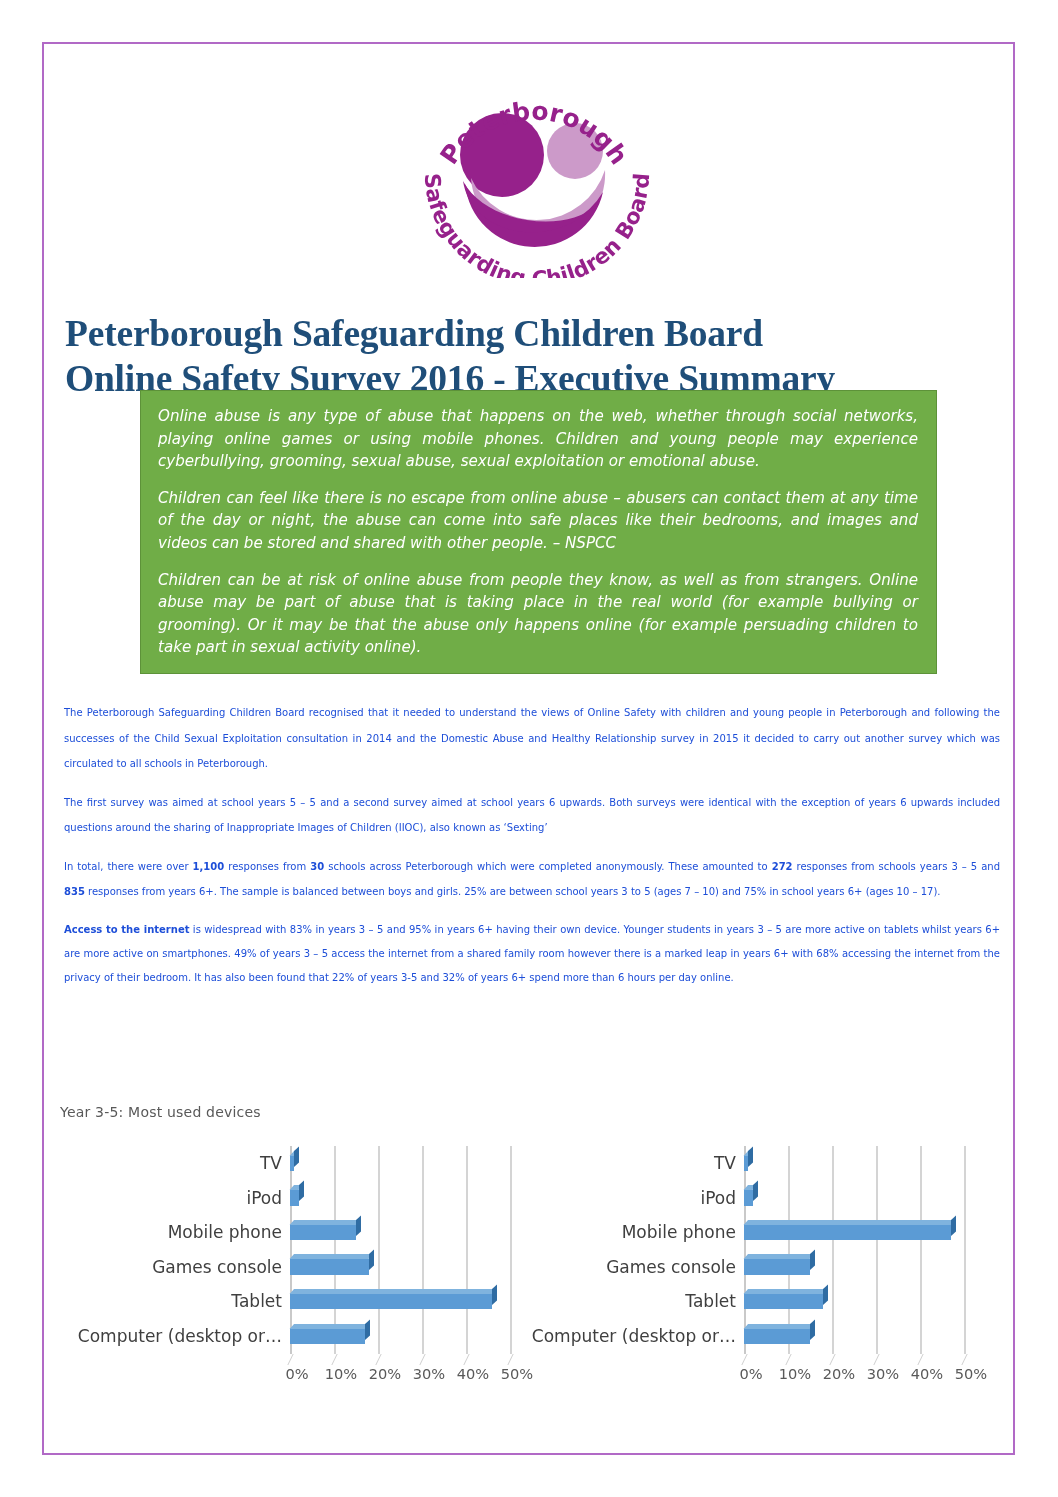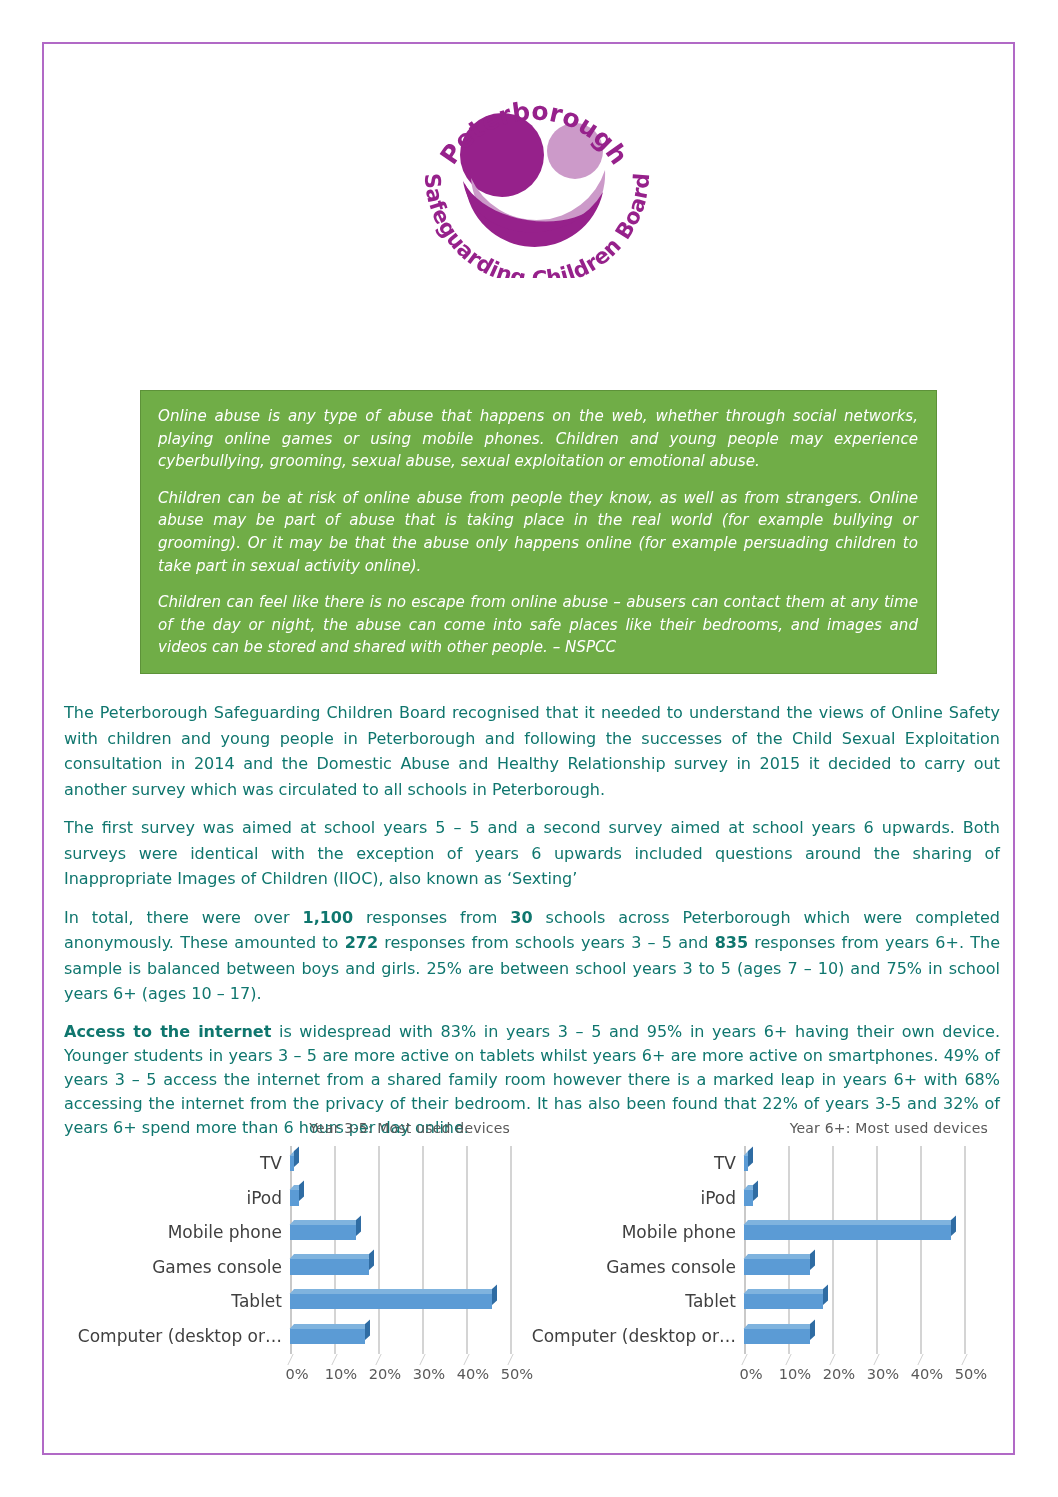--- a/index.html
+++ b/index.html
@@ -79,23 +79,23 @@
   .quote-box p { margin: 0 0 14px 0; }
   .quote-box p:last-child { margin-bottom: 0; }
 
   
   .body-text {
     position: absolute;
     left: 0px;
     top: 650px;
     width: 936px;
     font-family: "DejaVu Sans", sans-serif;
-    font-size: 16px;
+    font-size: 10px;
     line-height: 25.5px;
-    color: #0f766e;
+    color: #1d4ed8;
     text-align: justify;
   }
   .body-text p { margin: 0 0 13px 0; }
   .body-text p.spaced { line-height: 24px; }
   .body-text b { font-weight: bold; }
 
   
   .charts-row {
     position: absolute;
     left: 0px;
@@ -110,26 +110,25 @@
     height: 330px;
   }
   .chart-block.left  { left: 16px; }
   .chart-block.right { left: 470px; }
 
   .chart-title {
     position: absolute;
     top: 14px;
     left: 0;
     width: 100%;
-    text-align: right;
+    text-align: left;
     font-family: "DejaVu Sans", sans-serif;
     font-size: 14px;
     color: #595959;
     letter-spacing: 0.2px;
-    margin-top: 16px;
   }
   .chart-title.shift-left  { transform: translateX(-20px); }
   .chart-title.shift-right { transform: translateX(4px); }
 
   .plot {
     position: absolute;
     left: 0px;
     top: 56px;
     width: 450px;
     height: 250px;
@@ -248,25 +247,29 @@
       <path d="M 54,115 C 62,168 140,186 186,140 C 160,166 78,160 54,115 Z" fill="#96218b"></path>
       <text font-family="'DejaVu Sans', sans-serif" font-size="25" font-weight="bold" fill="#96218b">
         <textPath href="#arcTop" startOffset="50%" text-anchor="middle">Peterborough</textPath>
       </text>
       <text font-family="'DejaVu Sans', sans-serif" font-size="21.5" font-weight="bold" fill="#96218b">
         <textPath href="#arcBottom" startOffset="50%" text-anchor="middle">Safeguarding Children Board</textPath>
       </text>
     </svg>
   </div>
 
+  <h1 class="doc-title">
+    <span>Peterborough Safeguarding Children Board</span>
+    <span class="line2">Online Safety Survey 2016 - Executive Summary</span>
+  </h1>
 
   <div class="quote-box">
     <p>Online abuse is any type of abuse that happens on the web, whether through social networks, playing online games or using mobile phones. Children and young people may experience cyberbullying, grooming, sexual abuse, sexual exploitation or emotional abuse.</p>
+    <p>Children can feel like there is no escape from online abuse – abusers can contact them at any time of the day or night, the abuse can come into safe places like their bedrooms, and images and videos can be stored and shared with other people. – NSPCC</p>
     <p>Children can be at risk of online abuse from people they know, as well as from strangers. Online abuse may be part of abuse that is taking place in the real world (for example bullying or grooming). Or it may be that the abuse only happens online (for example persuading children to take part in sexual activity online).</p>
-    <p>Children can feel like there is no escape from online abuse – abusers can contact them at any time of the day or night, the abuse can come into safe places like their bedrooms, and images and videos can be stored and shared with other people. – NSPCC</p>
   </div>
 
   <div class="body-text">
     <p>The Peterborough Safeguarding Children Board recognised that it needed to understand the views of Online Safety with children and young people in Peterborough and following the successes of the Child Sexual Exploitation consultation in 2014 and the Domestic Abuse and Healthy Relationship survey in 2015 it decided to carry out another survey which was circulated to all schools in Peterborough.</p>
     <p>The first survey was aimed at school years 5 – 5 and a second survey aimed at school years 6 upwards. Both surveys were identical with the exception of years 6 upwards included questions around the sharing of Inappropriate Images of Children (IIOC), also known as ‘Sexting’</p>
     <p><span>In total, there were over </span><b>1,100</b><span> responses from </span><b>30</b><span> schools across Peterborough which were completed anonymously. These amounted to </span><b>272</b><span> responses from schools years 3 – 5 and </span><b>835</b><span> responses from years 6+. The sample is balanced between boys and girls. 25% are between school years 3 to 5 (ages 7 – 10) and 75% in school years 6+ (ages 10 – 17).</span></p>
     <p class="spaced"><b>Access to the internet</b><span> is widespread with 83% in years 3 – 5 and 95% in years 6+ having their own device. Younger students in years 3 – 5 are more active on tablets whilst years 6+ are more active on smartphones. 49% of years 3 – 5 access the internet from a shared family room however there is a marked leap in years 6+ with 68% accessing the internet from the privacy of their bedroom. It has also been found that 22% of years 3-5 and 32% of years 6+ spend more than 6 hours per day online.</span></p>
   </div>
 
   <div class="charts-row">
@@ -343,21 +346,20 @@
             <div class="x-label" style="left: 51px;">10%</div>
             <div class="x-label" style="left: 95px;">20%</div>
             <div class="x-label" style="left: 139px;">30%</div>
             <div class="x-label" style="left: 183px;">40%</div>
             <div class="x-label" style="left: 227px;">50%</div>
           </div>
       </div>
     </div>
 
     <div class="chart-block right">
-      <div class="chart-title shift-right">Year 6+: Most used devices</div>
       <div class="plot">
         <div class="cat-labels">
             <div class="cat-label" style="top: 173px;">Computer (desktop or…</div>
             <div class="cat-label" style="top: 138.4px;">Tablet</div>
             <div class="cat-label" style="top: 103.8px;">Games console</div>
             <div class="cat-label" style="top: 69.2px;">Mobile phone</div>
             <div class="cat-label" style="top: 34.6px;">iPod</div>
             <div class="cat-label" style="top: 0px;">TV</div>
           </div>
         <div class="bars-area">

